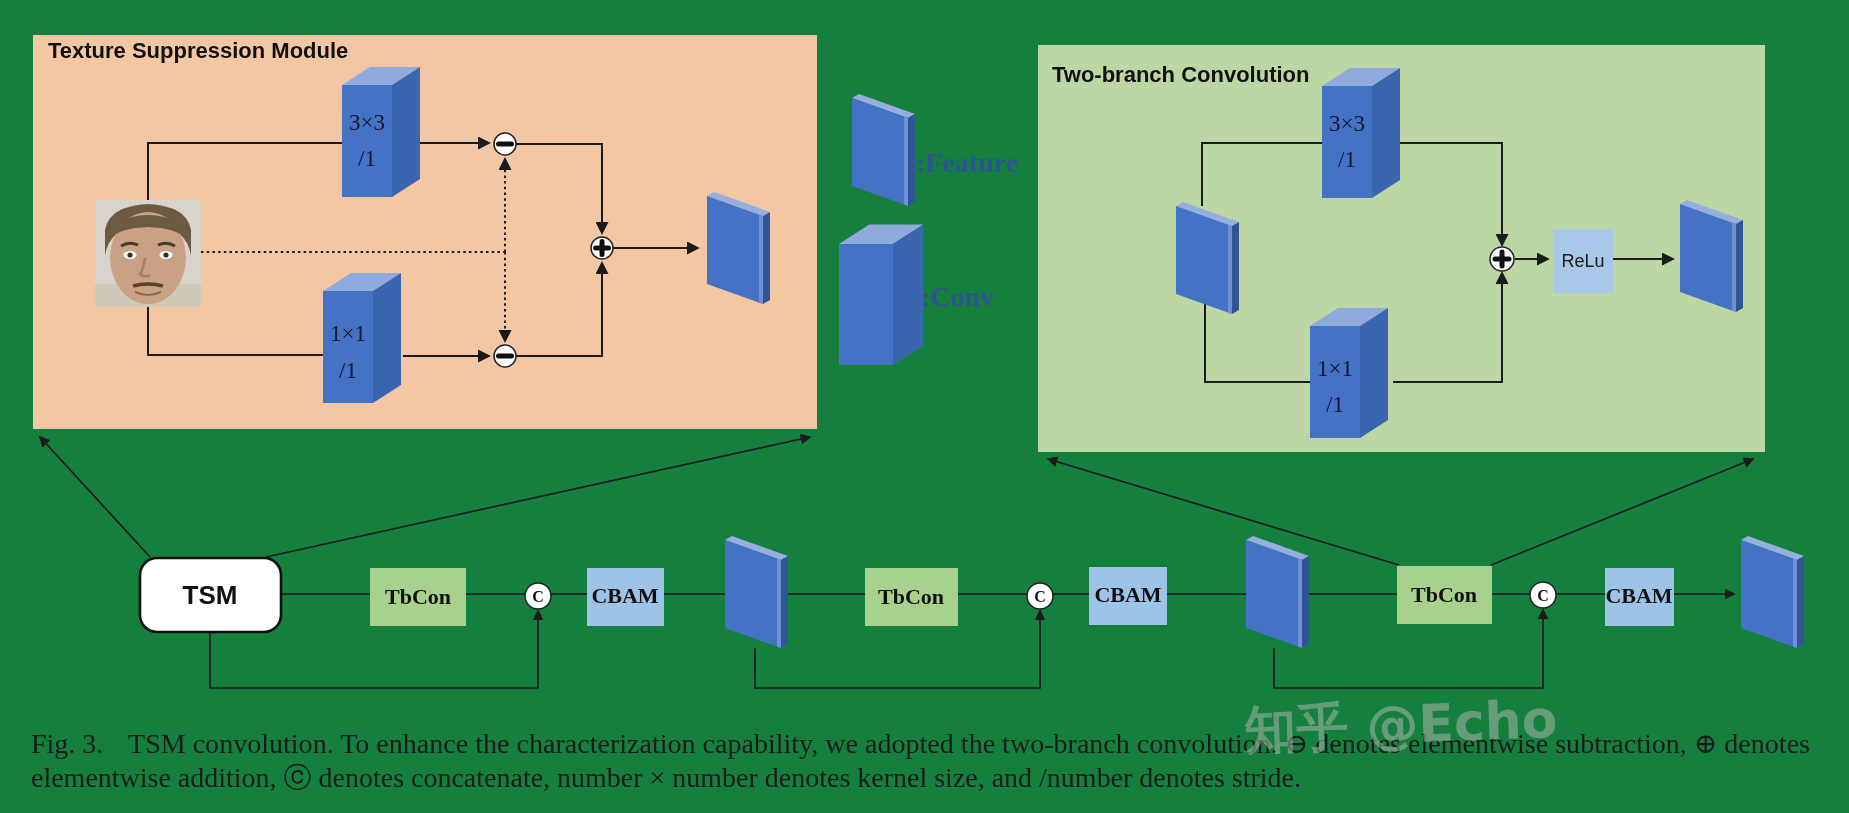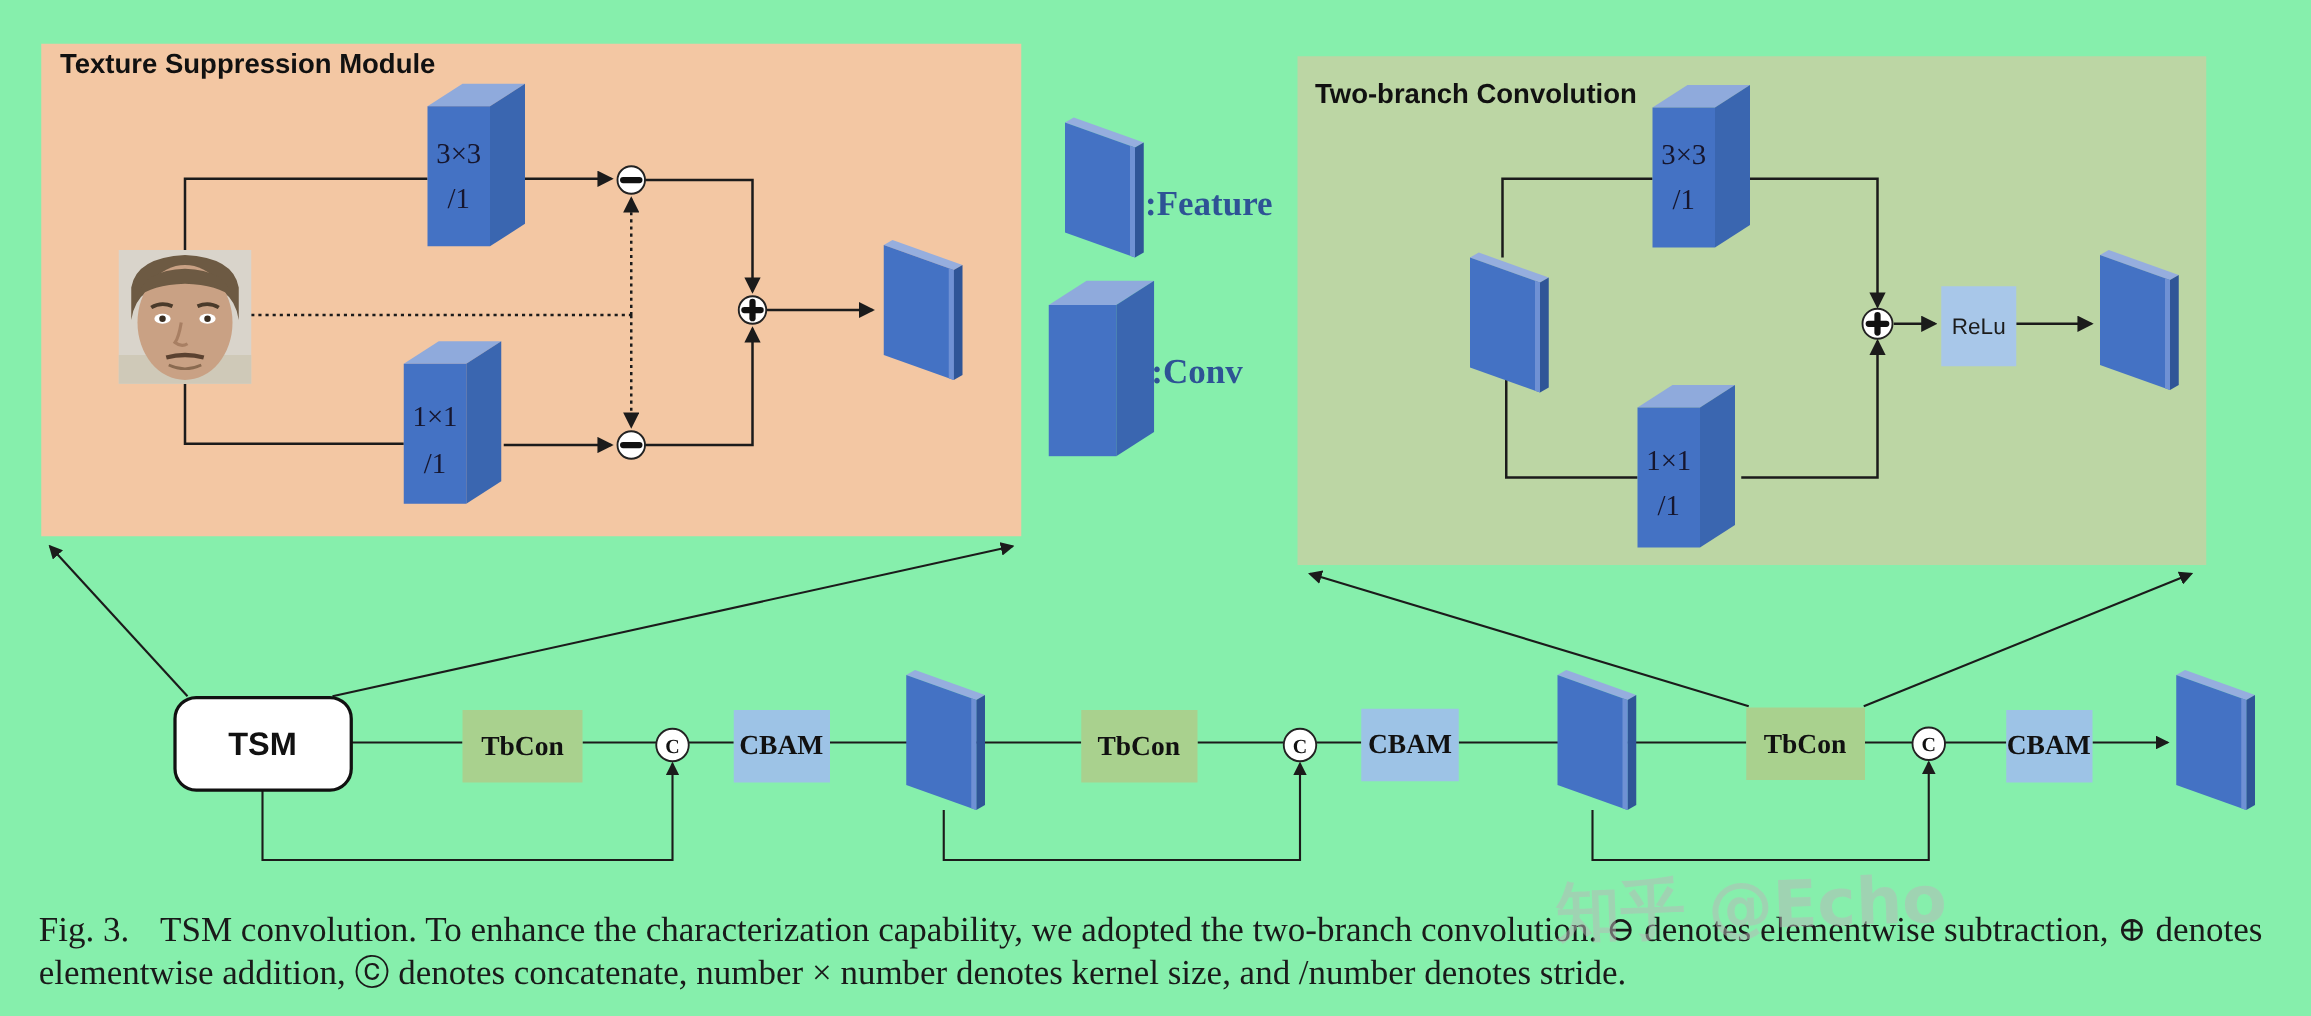--- a/index.html
+++ b/index.html
@@ -1,16 +1,16 @@
 <!DOCTYPE html>
 <html><head>
 <meta charset="utf-8">
 <style>
   html,body{margin:0;padding:0;background:#ffffff;}
-  .stage{position:relative;width:1849px;height:813px;background:#86efac;overflow:hidden;
+  .stage{position:relative;width:1849px;height:813px;background:#15803d;overflow:hidden;
          font-family:"Liberation Sans",sans-serif;}
   svg text{user-select:none;}
   .mod-title{font-family:"Liberation Sans",sans-serif;font-weight:bold;font-size:22px;fill:#111111;}
   .conv-label{font-family:"Liberation Serif","DejaVu Serif",serif;font-size:23px;fill:#16162e;text-anchor:middle;}
   .legend-label{font-family:"Liberation Serif","DejaVu Serif",serif;font-weight:bold;font-size:28px;fill:#2e5395;}
   .box-label{font-family:"Liberation Serif","DejaVu Serif",serif;font-weight:bold;font-size:22px;fill:#111111;text-anchor:middle;}
   .tsm-label{font-family:"Liberation Sans",sans-serif;font-weight:bold;font-size:26px;fill:#111111;text-anchor:middle;}
   .c-label{font-family:"Liberation Serif","DejaVu Serif",serif;font-weight:bold;font-size:16px;fill:#111111;text-anchor:middle;}
   .relu-label{font-family:"Liberation Sans",sans-serif;font-size:18px;fill:#1c1c1c;text-anchor:middle;}
   .caption{font-family:"Liberation Serif","DejaVu Serif","DejaVu Sans",serif;font-size:28px;fill:#1a1a1a;white-space:pre;}

